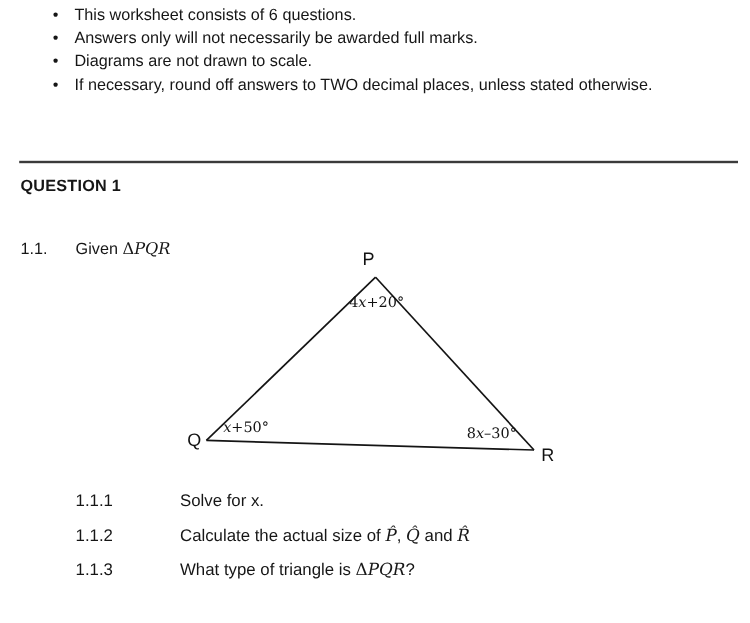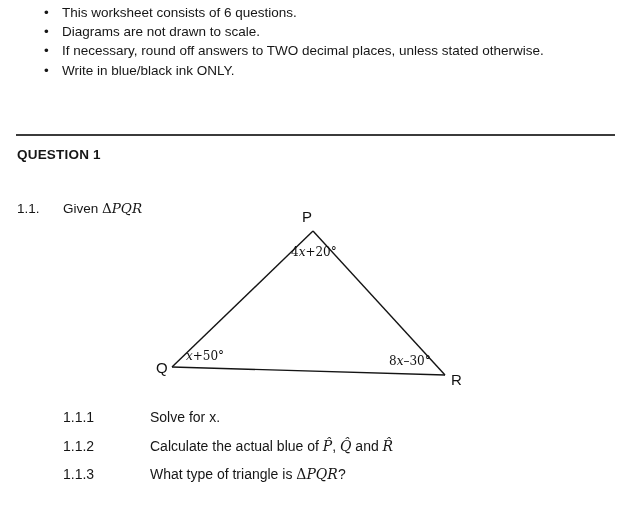--- a/index.html
+++ b/index.html
@@ -76,23 +76,23 @@
   }
   .sq-num{display:inline-block;width:87px;}
 </style>
 </head>
 <body>
 
 <div class="page">
 
   <ul class="instructions">
     <li>This worksheet consists of 6 questions.</li>
+    <li>Answers only will not necessarily be awarded full marks.</li>
     <li>Diagrams are not drawn to scale.</li>
     <li>If necessary, round off answers to TWO decimal places, unless stated otherwise.</li>
-    <li>Write in blue/black ink ONLY.</li>
   </ul>
 
   <div class="divider"></div>
 
   <div class="q-heading">QUESTION 1</div>
 
   <div class="q11-row">
     <span class="q-num">1.1.</span><span>Given </span><span class="mathu">Δ</span><span class="math">PQR</span>
   </div>
 
@@ -110,20 +110,20 @@
 
   <div class="alabel" style="left:186px;top:349px;"><span></span><span class="avar">x</span><span>+50°</span></div>
 
   <div class="alabel" style="left:389px;top:354px;"><span>8</span><span class="avar">x</span><span>–30°</span></div>
 
   <div class="subq" style="top:409px;">
     <span class="sq-num">1.1.1</span><span>Solve for x.</span>
   </div>
 
   <div class="subq" style="top:438px;">
-    <span class="sq-num">1.1.2</span><span>Calculate the actual blue of </span><span class="math">P̂</span><span>, </span><span class="math">Q̂</span><span> and </span><span class="math">R̂</span>
+    <span class="sq-num">1.1.2</span><span>Calculate the actual size of </span><span class="math">P̂</span><span>, </span><span class="math">Q̂</span><span> and </span><span class="math">R̂</span>
   </div>
 
   <div class="subq" style="top:466px;">
     <span class="sq-num">1.1.3</span><span>What type of triangle is </span><span class="mathu">Δ</span><span class="math">PQR</span><span>?</span>
   </div>
 
 </div>
 
 </body></html>

